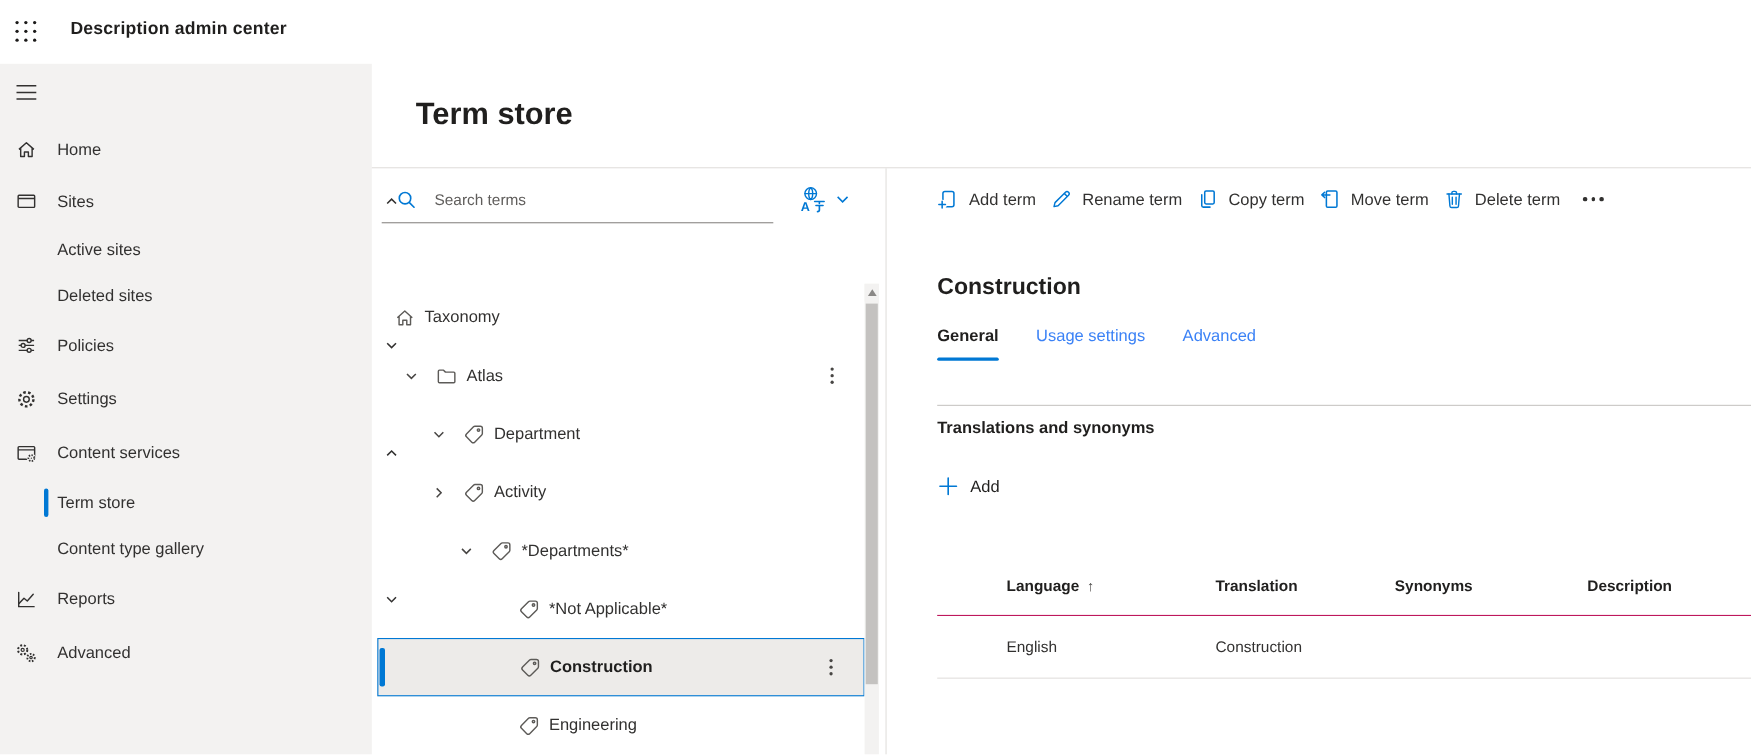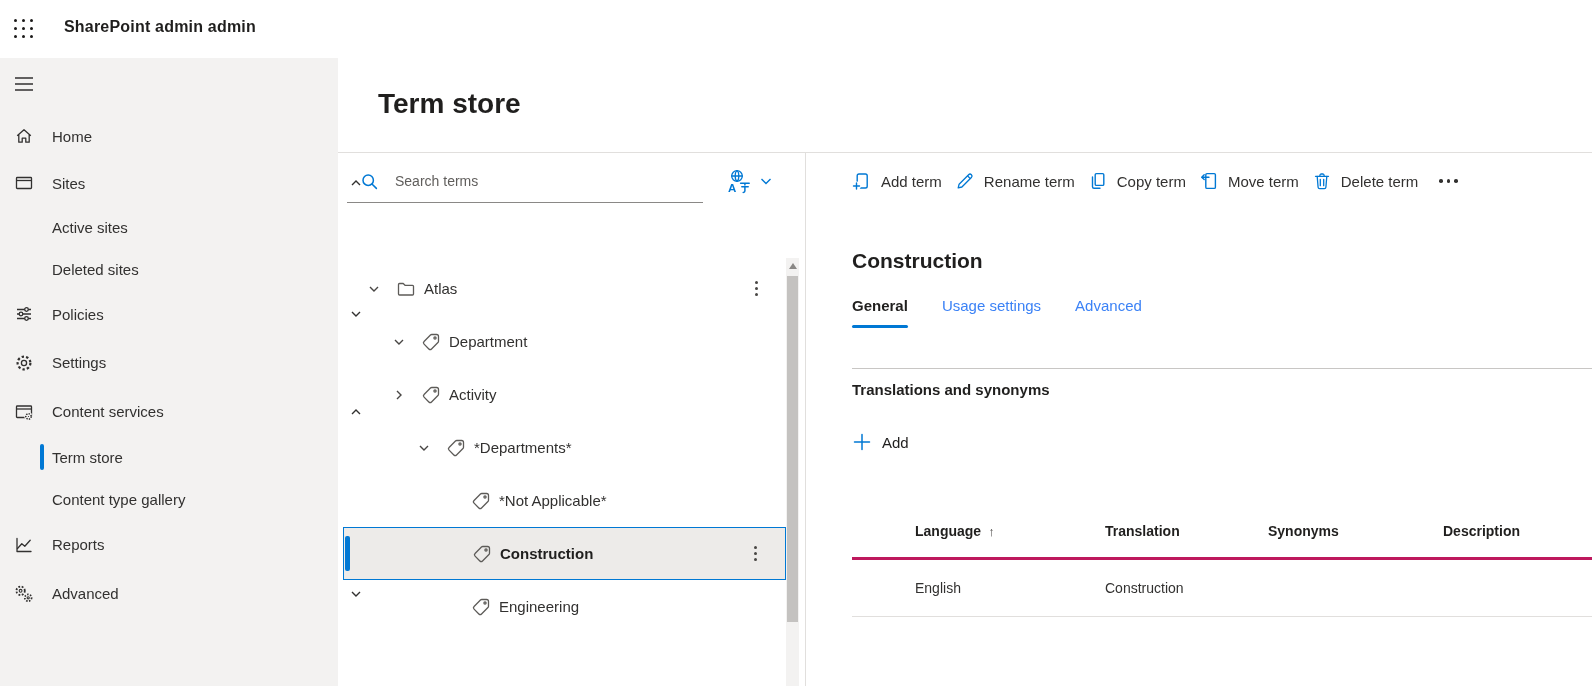--- a/index.html
+++ b/index.html
@@ -79,21 +79,21 @@
   .tab.active::after { content:""; position:absolute; left:0; right:0; bottom:0; height:3px; background:#0078d4; border-radius:2px; }
 
   .section-divider { position:absolute; left:852px; top:368px; width:740px; height:1px; background:#c8c6c4; }
   .section-title { position:absolute; left:852px; top:381px; font-size:15px; font-weight:700; color:#201f1e; }
   .add-btn { position:absolute; left:853px; top:433px; display:flex; align-items:center; gap:11px;
     cursor:pointer; font-size:15px; color:#201f1e; }
   .add-btn svg { width:18px; height:18px; color:#0078d4; }
 
   .ttable { position:absolute; left:852px; top:505px; width:740px; }
   .trow-grid { display:grid; grid-template-columns:190px 163px 175px 1fr; padding-left:63px; align-items:center; }
-  .thead { height:55px; border-bottom:3px solid #be185d; font-size:14px; font-weight:700; color:#201f1e; }
+  .thead { height:55px; border-bottom:1px solid #be185d; font-size:14px; font-weight:700; color:#201f1e; }
   .thead .sort { font-weight:400; color:#484644; margin-left:7px; font-size:13px; }
   .tbody-row { height:57px; border-bottom:1px solid #e1dfdd; font-size:14px; color:#323130; }
 
   svg { display:block; }
 </style>
 </head>
 <body>
 
 <div id="app">
 
@@ -102,21 +102,21 @@
       <i></i>
         <i></i>
         <i></i>
         <i></i>
         <i></i>
         <i></i>
         <i></i>
         <i></i>
         <i></i>
     </div>
-    <div class="app-title">SharePoint admin admin</div>
+    <div class="app-title">Description admin center</div>
   </div>
 
   <div class="sidebar">
     <div class="hamburger">
       <svg viewBox="0 0 20 16" fill="none" stroke="#323130" stroke-width="1.4">
         <path d="M1 2 H19 M1 8 H19 M1 14 H19"></path>
       </svg>
     </div>
     <div class="nav">
 
@@ -266,20 +266,28 @@
       </span>
     <span>
       <svg width="14" height="14" viewBox="0 0 14 14" fill="none" stroke="currentColor" stroke-width="1.4">
           <path d="M2.5 5 L7 9.5 L11.5 5"></path>
         </svg>
       </span>
   </div>
 
   <div class="tree">
 
+    <div class="trow p15">
+      <span class="ticon">
+        <svg viewBox="0 0 20 20" fill="none" stroke="currentColor" stroke-width="1.3" stroke-linejoin="round">
+          <path d="M3.2 9.8 L10 3.8 L16.8 9.8 M4.8 8.4 V16.2 H8.2 V12.2 H11.8 V16.2 H15.2 V8.4"></path>
+        </svg>
+        </span>
+      <span class="tlabel">Taxonomy</span>
+    </div>
 
     <div class="trow p25">
       <span class="chev">
         <svg viewBox="0 0 12 12" fill="none" stroke="currentColor" stroke-width="1.4">
             <path d="M2 4 L6 8 L10 4"></path>
           </svg>
         </span>
       <span class="ticon">
         <svg viewBox="0 0 20 20" fill="none" stroke="currentColor" stroke-width="1.3" stroke-linejoin="round">
           <path d="M2.5 15 V5.5 A1 1 0 0 1 3.5 4.5 H7.2 L9 6.3 H16.5 A1 1 0 0 1 17.5 7.3 V15 A1 1 0 0 1 16.5 16 H3.5 A1 1 0 0 1 2.5 15 Z"></path>

